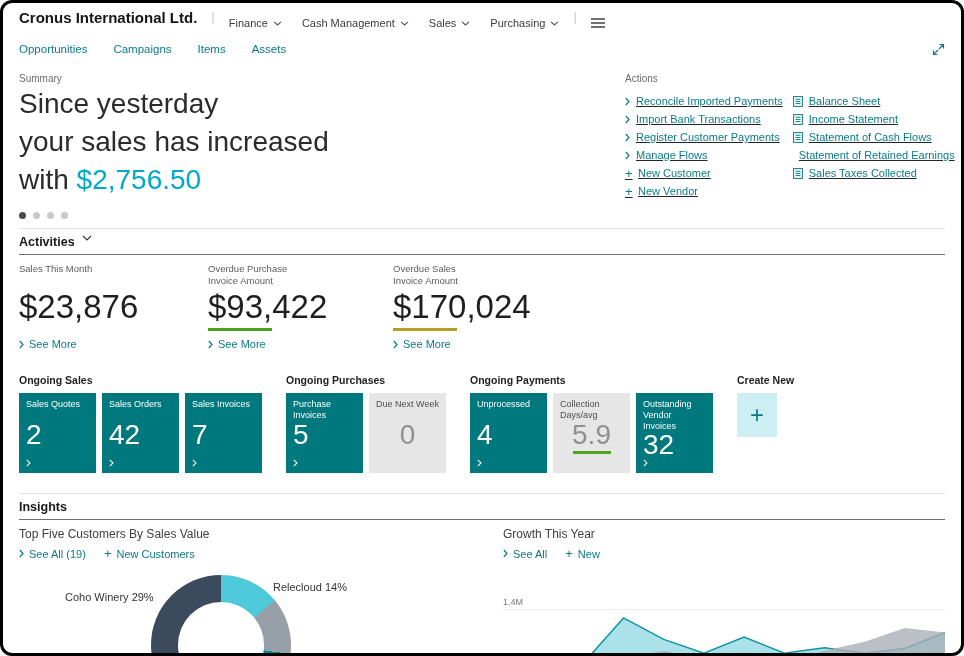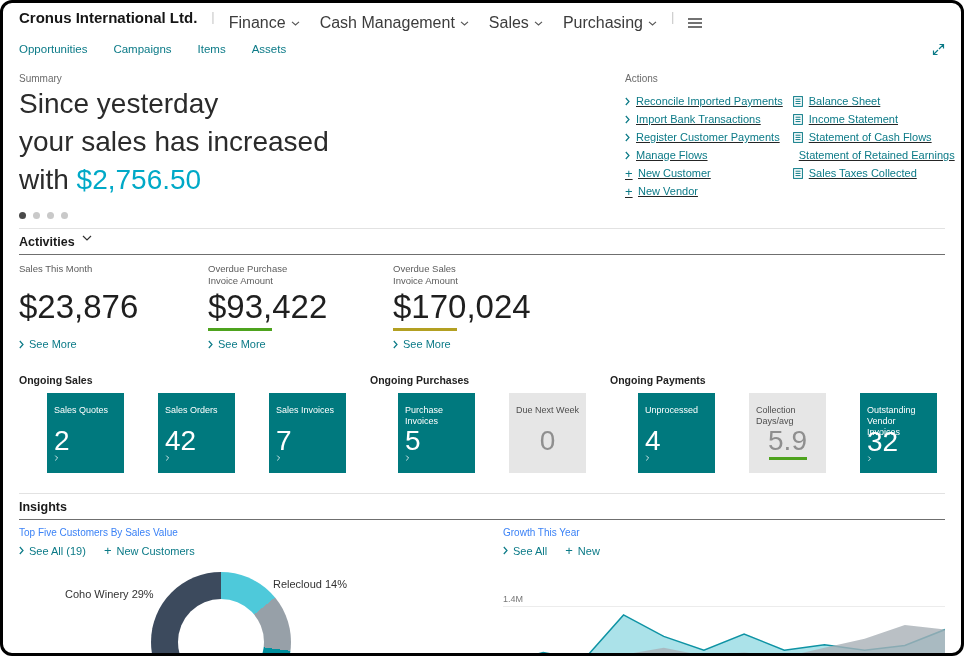--- a/index.html
+++ b/index.html
@@ -6,21 +6,21 @@
   html,body { width: 964px; height: 656px; background: #fff; }
   body { font-family: "Liberation Sans", "DejaVu Sans", sans-serif; color: #252525; }
   .frame { position: absolute; inset: 0; width: 964px; height: 656px; border: 3px solid #000;
            border-radius: 12px; overflow: hidden; background: #fff; padding: 6px 16px 0 16px; }
 
   
   .topbar { display: flex; height: 28px; gap: 14px; }
   .company { font-size: 15px; font-weight: 700; color: #161616; white-space: nowrap; }
   .vsep { color: #c9c9c9; font-size: 13px; }
   .menus { display: flex; gap: 20px; }
-  .menu-item { font-size: 16px; color: #3c3c3c; display: flex; align-items: center; gap: 5px; cursor: pointer; white-space: nowrap; }
+  .menu-item { font-size: 11px; color: #3c3c3c; display: flex; align-items: center; gap: 5px; cursor: pointer; white-space: nowrap; }
   .hamburger { display: flex; align-items: center; cursor: pointer; }
 
   .subnav { display: flex; align-items: center; height: 24px; gap: 26px; }
   .subnav a { font-size: 11.5px; color: #0b7a87; text-decoration: none; cursor: pointer; }
   .focus-btn { margin-left: auto; cursor: pointer; display: flex; align-items: center; }
 
   
   .hero { display: flex; margin-top: 12px; }
   .section-label { font-size: 10px; color: #6b6b6b; }
   .summary { flex: 1; }
@@ -53,37 +53,37 @@
   .kpi-value { font-size: 33px; font-weight: 300; color: #1f1f1f; line-height: 36px; margin-top: 1px; }
   .cue-bar { width: 64px; height: 3px; margin-top: 3px; background: transparent; }
   .see-more { display: flex; align-items: center; gap: 5px; font-size: 11px; color: #0b7a87;
               margin-top: 7px; cursor: pointer; }
 
   
   .tile-row { display: flex; margin-top: 24px; }
   .tile-group { margin-right: 24px; }
   .tile-group-title { font-size: 10.5px; font-weight: 700; color: #222; margin-bottom: 7px; }
   .tiles { display: flex; gap: 6px; }
-  .tile { width: 77px; height: 80px; padding: 12px 7px; display: flex; flex-direction: column; cursor: pointer; margin-left: 28px; }
+  .tile { width: 77px; height: 80px; padding: 6px 7px; display: flex; flex-direction: column; cursor: pointer; }
   .tile.teal { background: #00797e; color: #fff; }
   .tile.gray { background: #e6e6e6; color: #4e4e4e; align-items: center; }
   .tile-label { font-size: 9px; line-height: 11px; min-height: 22px; }
   .tile-value { font-size: 28px; font-weight: 300; line-height: 28px; }
   .tile.gray .tile-value { color: #8f8f8f; }
   .tile-cue { width: 38px; height: 3px; margin-top: 2px; }
   .tile-chevron { margin-top: auto; }
   .tile-new { width: 40px; height: 44px; background: #cdeef3; display: flex; align-items: center;
               justify-content: center; cursor: pointer; }
   .tile-new span { font-size: 24px; font-weight: 300; color: #0b7a87; line-height: 24px; }
 
   
   .charts-row { display: flex; margin-top: 7px; }
   .chart-col-left { width: 484px; }
   .chart-col-right { flex: 1; }
-  .chart-title { font-size: 10px; color: #3b82f6; }
+  .chart-title { font-size: 12px; color: #404040; }
   .chart-links { display: flex; gap: 18px; margin-top: 5px; }
   .chart-link { display: flex; align-items: center; gap: 5px; font-size: 11px; color: #0b7a87; cursor: pointer; }
   .chart-link .plus { font-size: 13px; }
 
   .donut-canvas { position: relative; height: 120px; margin-top: 6px; }
   .donut { position: absolute; left: 132px; top: 8px; width: 140px; height: 140px; border-radius: 50%; cursor: pointer; }
   .donut-hole { position: absolute; left: 159px; top: 35px; width: 86px; height: 86px; border-radius: 50%; background: #fff; }
   .donut-label { position: absolute; font-size: 11px; color: #333; white-space: nowrap; }
   .donut-label.coho { left: 46px; top: 24px; }
   .donut-label.rele { left: 254px; top: 14px; }

